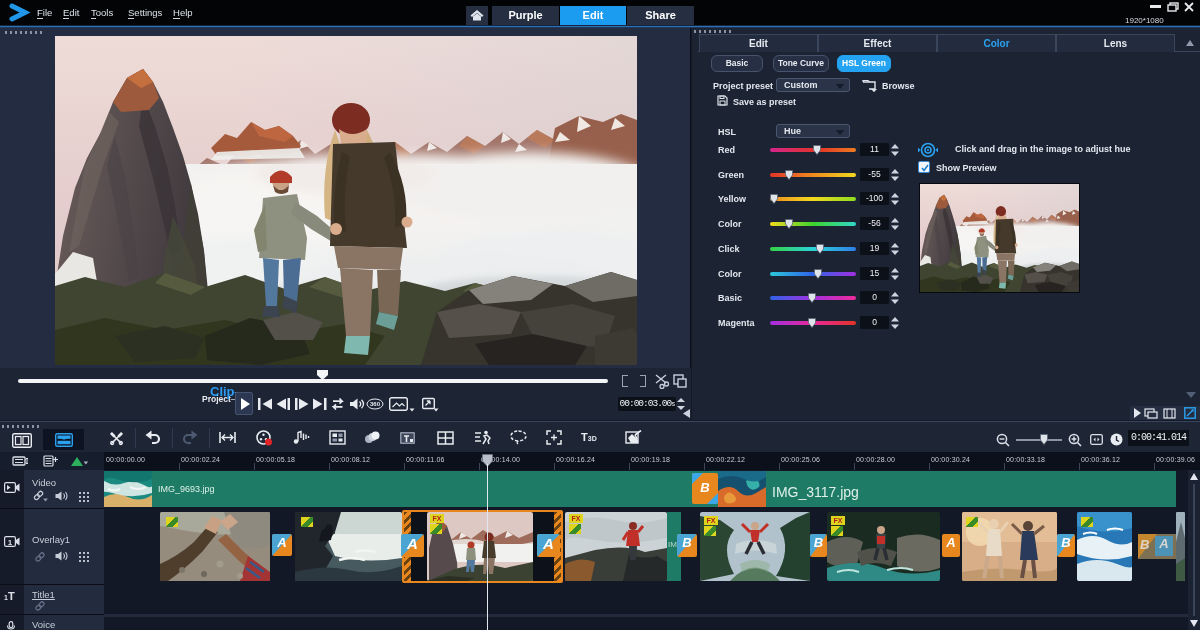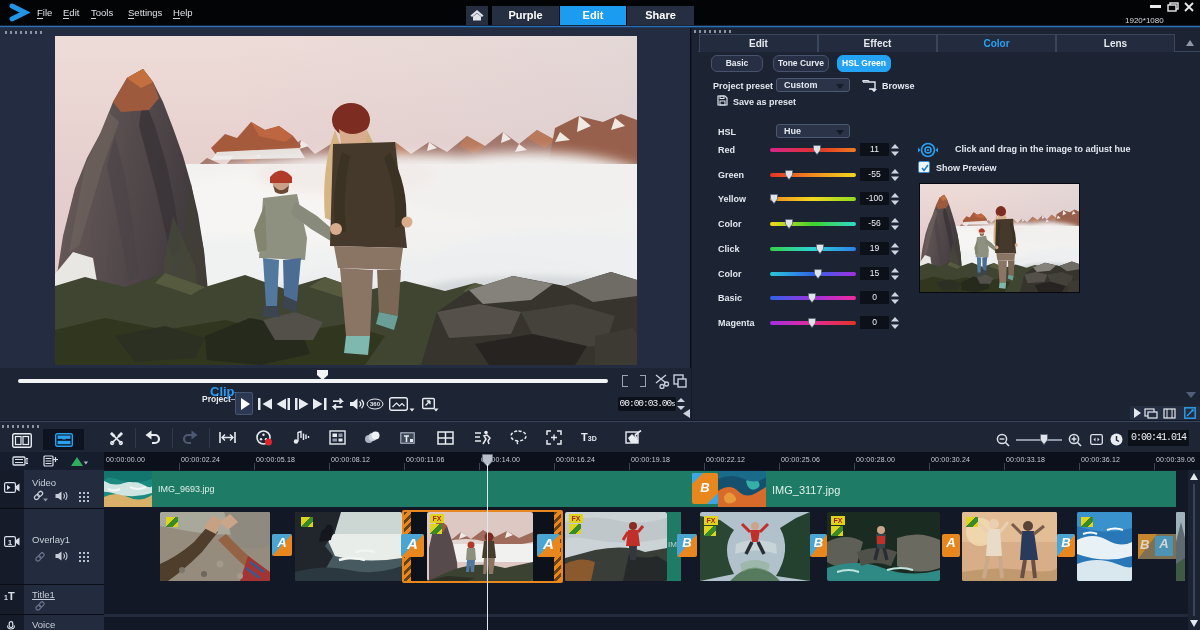--- a/index.html
+++ b/index.html
@@ -679,21 +679,21 @@
     </div>
     <div class="abs" style="left:718px;top:1px;width:48px;height:36px;overflow:hidden;">
       <svg width="48" height="36" viewBox="0 0 48 36">
         <rect width="48" height="36" fill="#15506e"></rect>
         <path d="M0 36 V20 Q12 12 20 20 T38 22 L48 16 V36 Z" fill="#d86a2a"></path>
         <path d="M6 26 q4 -8 10 -2 q5 6 -2 8 q-8 2 -8 -6 Z" fill="#e89a3a"></path>
         <path d="M28 10 q6 -6 12 0 q4 5 -2 8 q-8 3 -10 -8 Z" fill="#35b0a8"></path>
         <path d="M0 8 Q14 2 26 8 T48 6 V0 H0 Z" fill="#1a6a8a"></path>
       </svg>
     </div>
-    <div class="abs" style="left:772px;top:14px;font-size:11px;color:#dff0e9;">IMG_3117.jpg</div>
+    <div class="abs" style="left:772px;top:14px;font-size:14px;color:#dff0e9;">IMG_3117.jpg</div>
     <div class="abs" style="left:1176px;top:1px;width:12px;height:36px;background:#131827;"></div>
 
     <div class="clip" style="left:160px;width:110px;">
       <svg width="110" height="69" viewBox="0 0 110 69">
         <rect width="110" height="69" fill="#958c7e"></rect>
         <path d="M0 0 H110 V18 Q70 26 34 20 T0 14 Z" fill="#a9a99b"></path>
         <path d="M64 0 H110 V34 Q88 40 74 32 Z" fill="#8f8a80"></path>
         <path d="M0 69 L0 52 Q18 44 34 30 L48 14 L58 20 L42 40 Q24 58 8 69 Z" fill="#503e2c"></path>
         <path d="M44 16 L52 4 L62 8 L56 22 Z" fill="#c8a184"></path>
         <path d="M110 62 L84 40 L66 22 L58 28 L78 48 L102 69 L110 69 Z" fill="#936344"></path>

